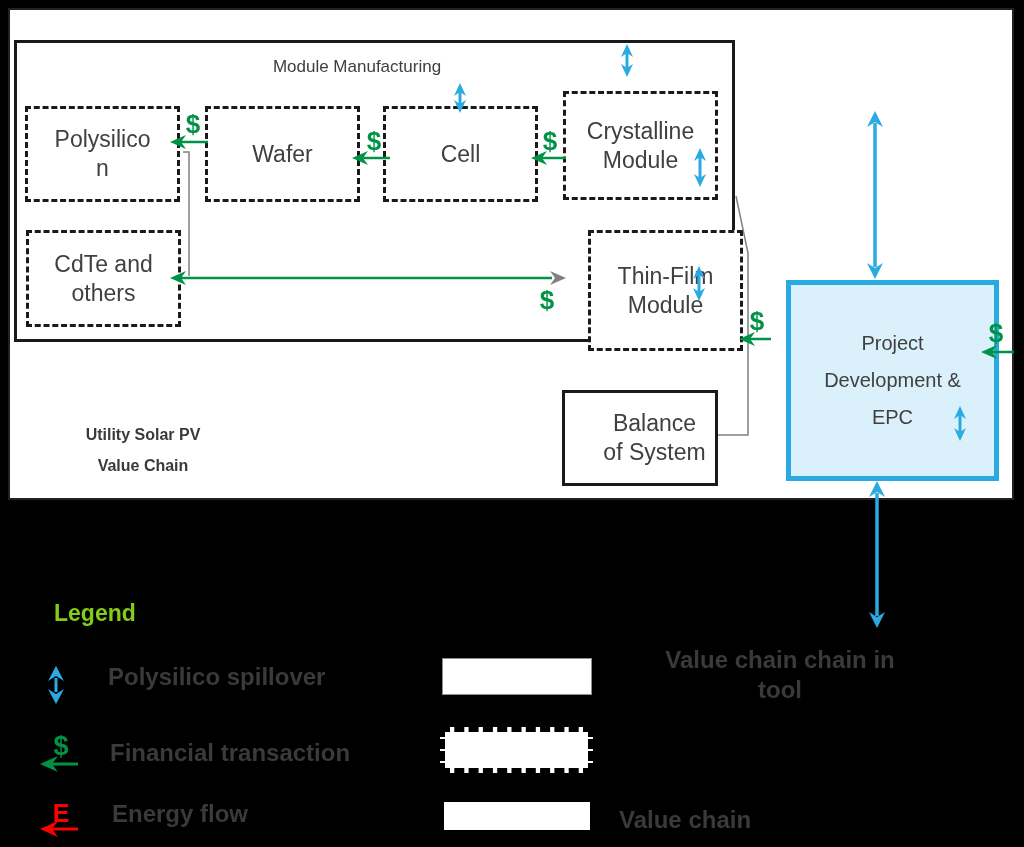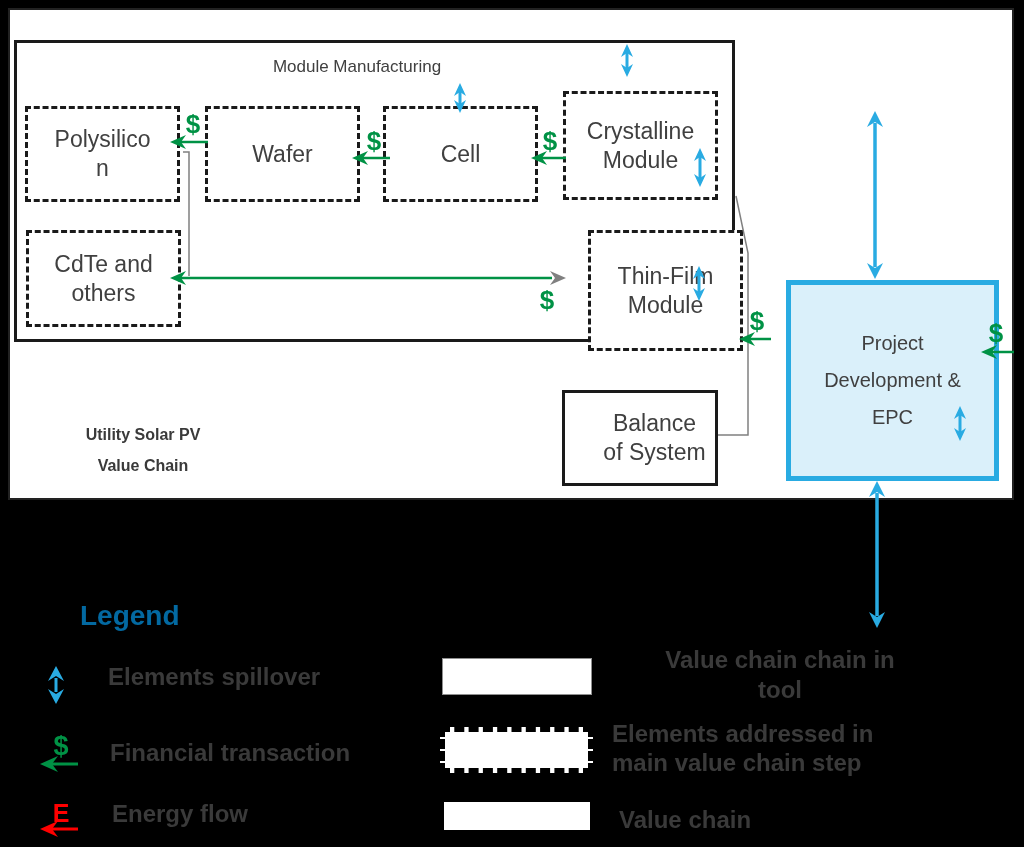--- a/index.html
+++ b/index.html
@@ -33,21 +33,21 @@
     position:absolute;left:770px;top:280px;width:213px;height:201px;
     background:#DAF0FA;border:5px solid #29ABE2;box-sizing:border-box;
     display:flex;align-items:center;justify-content:center;text-align:center;
     font-size:20px;line-height:37px;color:#404040;white-space:pre-line;margin-left:16px;
   }
   .vc-caption{
     position:absolute;left:28px;top:419px;width:230px;text-align:center;
     font-size:16px;line-height:31px;font-weight:bold;color:#3A3A3A;white-space:pre-line;
   }
   .legend-title{
-    position:absolute;left:54px;top:600px;font-size:28px;font-weight:bold;color:#0369a1;margin-left:26px;
+    position:absolute;left:54px;top:600px;font-size:23px;font-weight:bold;color:#84cc16;
   }
   .legend-label{
     position:absolute;font-size:24px;font-weight:bold;color:#3A3A3A;white-space:nowrap;
   }
   .legend-desc{
     position:absolute;font-size:24px;line-height:30px;font-weight:bold;color:#3A3A3A;white-space:pre-line;
   }
   .swatch-solid{
     position:absolute;left:442px;top:658px;width:150px;height:37px;
     background:#fff;border:1px solid #8f8f8f;box-sizing:border-box;
@@ -91,31 +91,29 @@
 
   <div class="epc-box">Project
 Development &amp;
 EPC</div>
 
   <div class="vc-caption">Utility Solar PV
 Value Chain</div>
 
   <div class="legend-title">Legend</div>
 
-  <div class="legend-label" style="left:108px;top:663px;">Elements spillover</div>
+  <div class="legend-label" style="left:108px;top:663px;">Polysilico spillover</div>
   <div class="legend-label" style="left:110px;top:739px;">Financial transaction</div>
   <div class="legend-label" style="left:112px;top:800px;">Energy flow</div>
 
   <div class="swatch-solid"></div>
   <div class="legend-desc" style="left:630px;top:645px;width:300px;text-align:center;">Value chain chain in
 tool</div>
 
   <div class="swatch-dashed"></div>
-  <div class="legend-desc" style="left:612px;top:719px;width:340px;line-height:29px;">Elements addressed in
-main value chain step</div>
 
   <div class="swatch-plain"></div>
   <div class="legend-desc" style="left:619px;top:805px;">Value chain</div>
 
   <svg class="overlay" viewBox="0 0 1024 847">
 
     <g stroke="#808080" stroke-width="1.5" fill="none">
       <path d="M183,152 L189,152 L189,276"></path>
       <path d="M736,196 L748,253 L748,435 L718,435"></path>
     </g>

